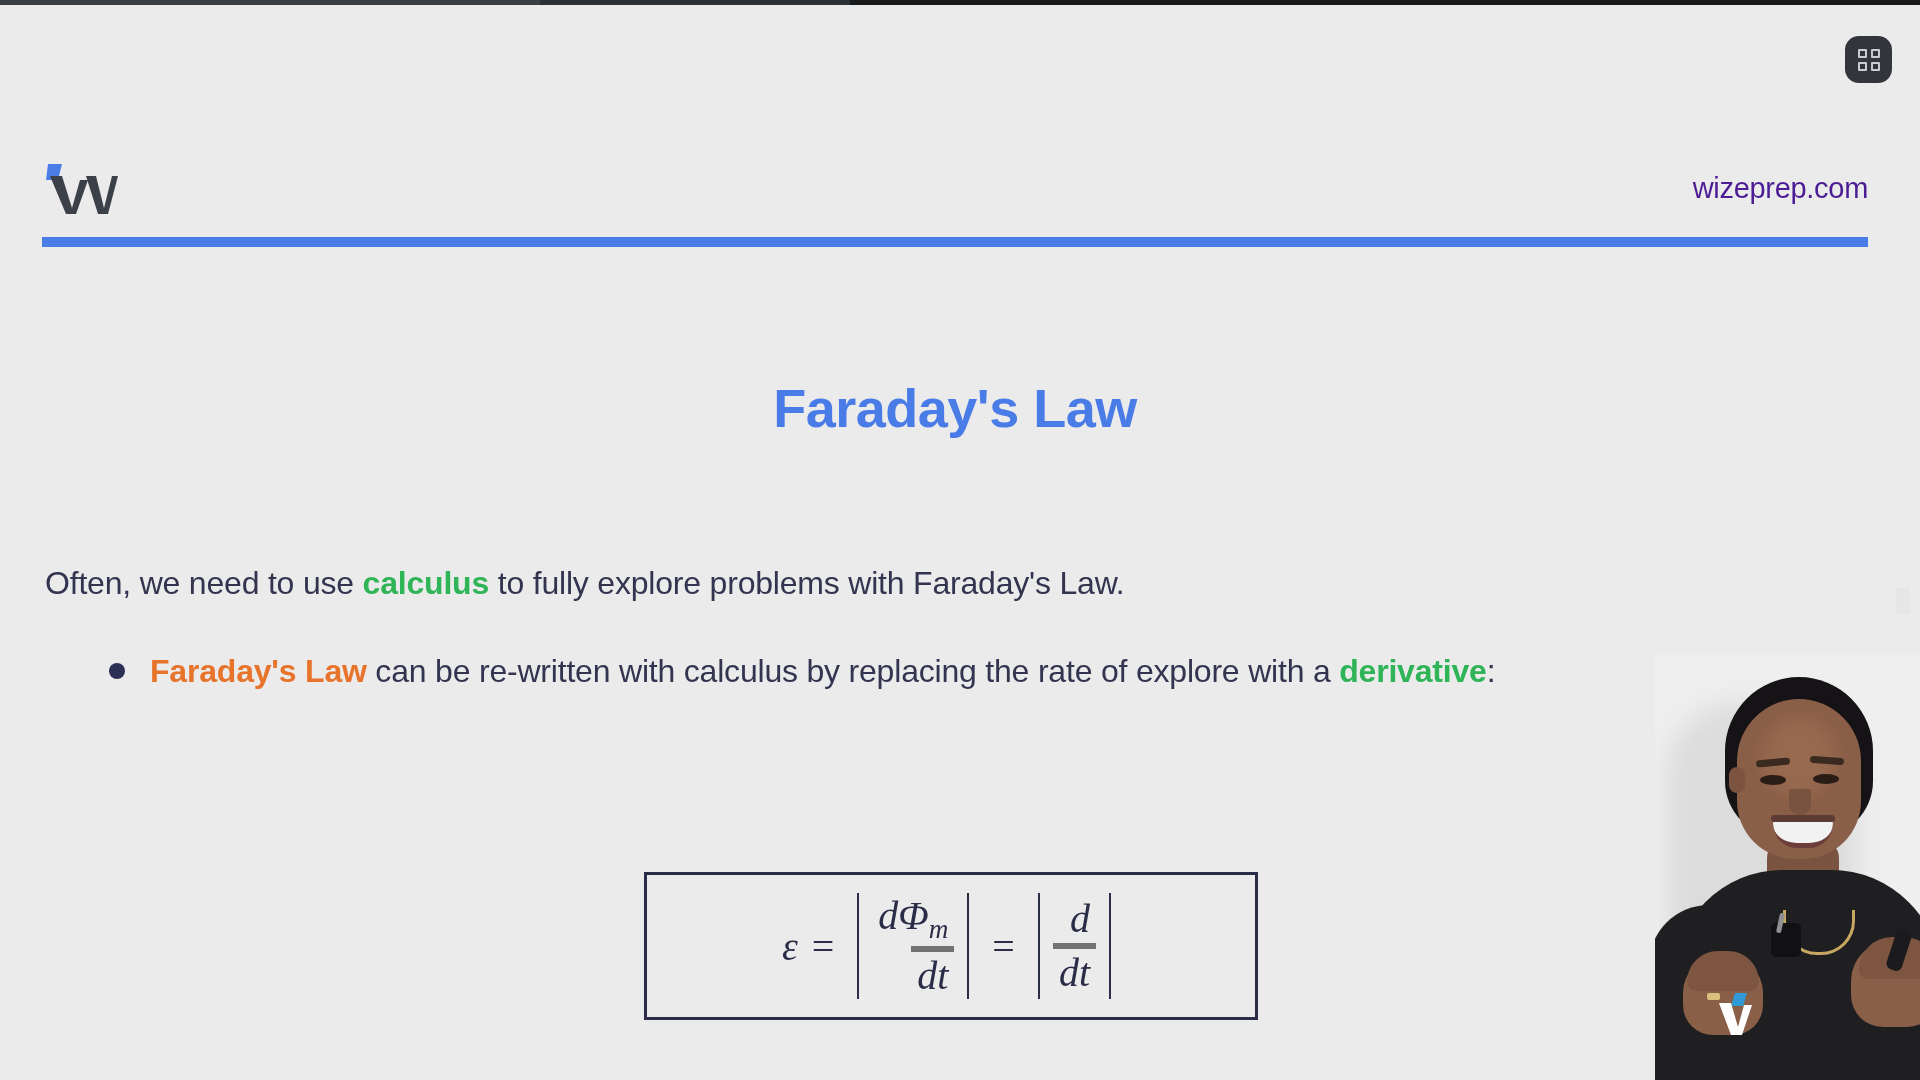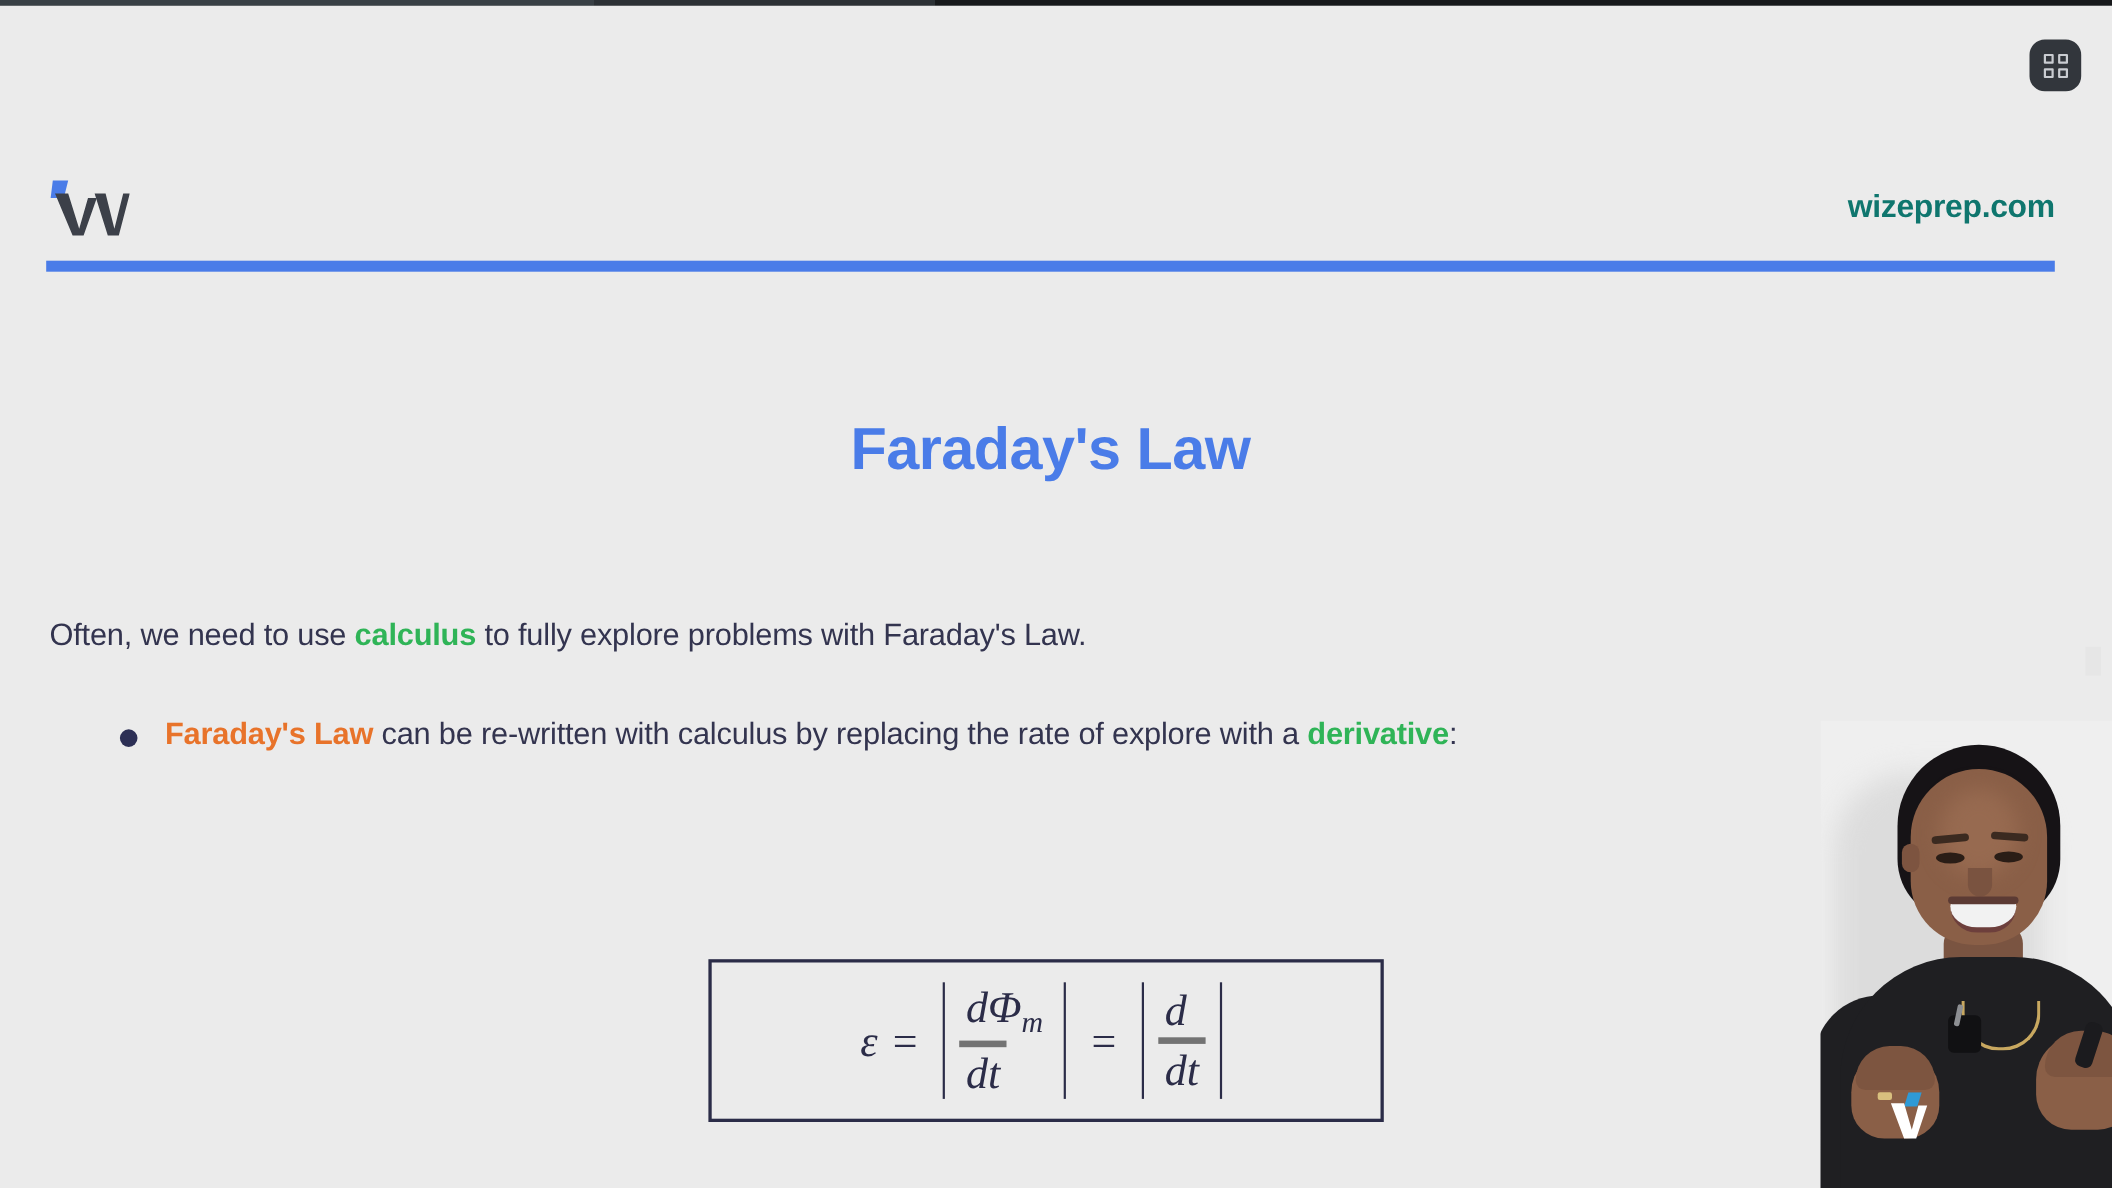--- a/index.html
+++ b/index.html
@@ -69,22 +69,22 @@
     left: 0;
     top: 12px;
     width: 76px;
     height: 54px;
   }
   #site-url {
     position: absolute;
     right: 0;
     top: 22px;
     font-size: 29px;
-    font-weight: bold;
-    color: #0f766e;
+    font-weight: normal;
+    color: #4c1d95;
     letter-spacing: -0.3px;
   }
   #header-rule {
     position: absolute;
     left: 42px;
     top: 237px;
     width: 1826px;
     height: 10px;
     background: #4a7ce8;
   }
@@ -97,21 +97,21 @@
     width: 1910px;
     text-align: center;
     font-size: 54px;
     font-weight: bold;
     color: #4a7ce8;
     letter-spacing: -0.5px;
   }
 
   .body-text {
     color: #33344f;
-    font-size: 28px;
+    font-size: 32px;
     letter-spacing: -0.2px;
   }
   #intro-line {
     position: absolute;
     left: 45px;
     top: 532px;
     width: 1700px;
     line-height: 1.2;
   }
   .kw-green  { color: #2fb457; font-weight: bold; }
@@ -164,21 +164,21 @@
   .abs-bar {
     display: inline-block;
     width: 2px;
     height: 106px;
     background: #2b2c48;
     margin: 0 9px;
   }
   .frac {
     display: inline-flex;
     flex-direction: column;
-    align-items: flex-start;
+    align-items: flex-end;
     justify-content: center;
     line-height: 1.05;
     font-style: italic;
     padding: 0 4px;
   }
   .frac .num { padding: 0 6px 3px 6px; }
   .frac .den { padding: 3px 6px 0 6px; border-top: 6px solid #737373; }
   .sub { font-size: 0.68em; vertical-align: sub; font-style: italic; }
   .paren { font-style: normal; }
 

